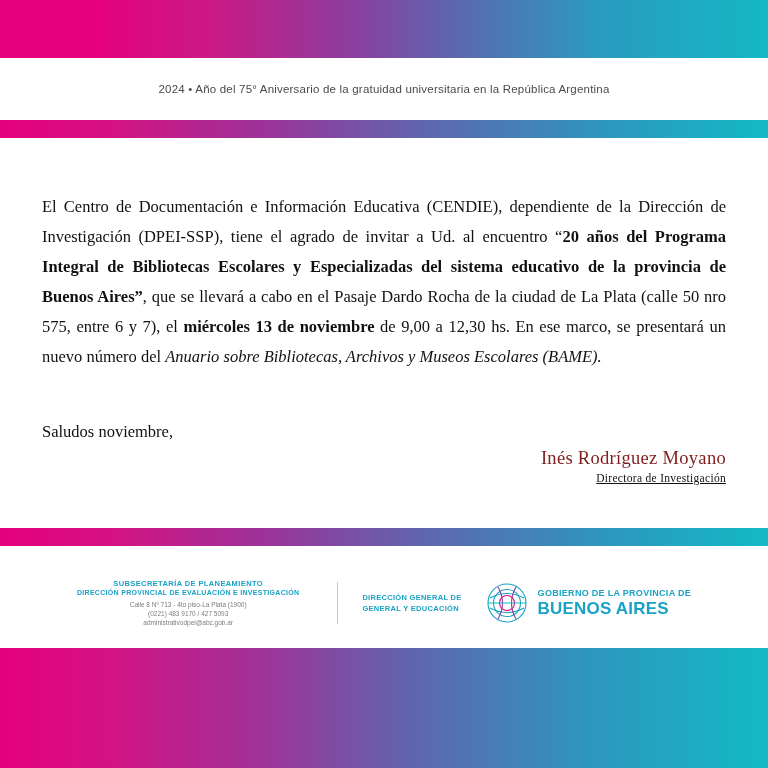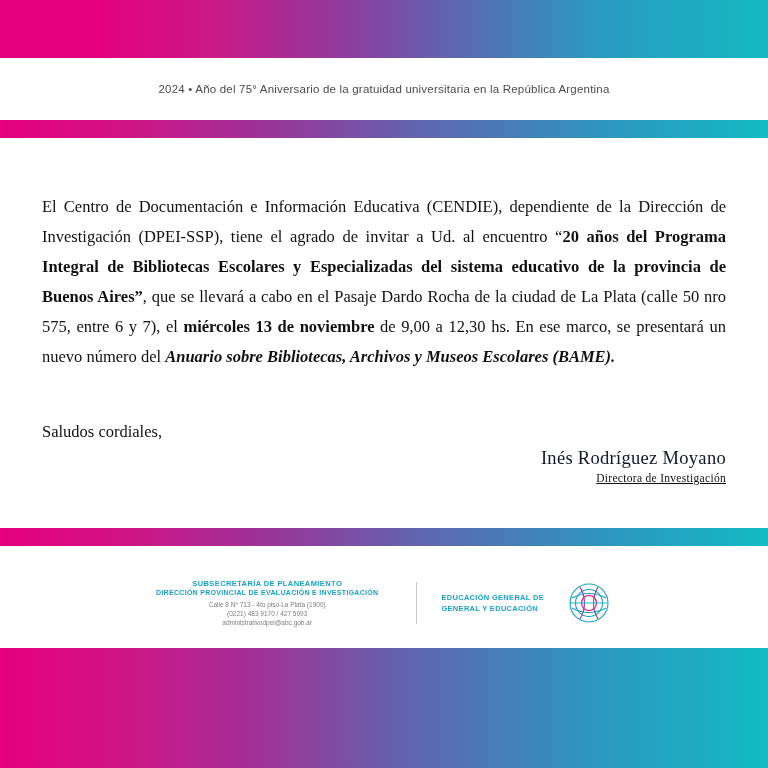--- a/index.html
+++ b/index.html
@@ -86,39 +86,39 @@
   }
   .para {
     font-size: 16.5px;
     line-height: 30px;
     color: #111111;
     text-align: justify;
     text-justify: inter-word;
     margin: 0;
   }
   .bold { font-weight: bold; }
-  .bolditalic { font-weight: bold; font-style: italic; margin-top: 8px; }
+  .bolditalic { font-weight: normal; font-style: italic; margin-top: 8px; }
 
   .salutation {
     position: absolute;
     left: 42px;
     top: 422px;
     font-size: 16.5px;
     color: #111111;
   }
 
   .signature {
     position: absolute;
     right: 42px;
     top: 448px;
     text-align: right;
   }
   .sign-name {
     font-size: 18.5px;
-    color: #0f172a;
+    color: #7f1d1d;
     letter-spacing: 0.3px;
   }
   .sign-role {
     font-size: 11.5px;
     color: #111111;
     margin-top: 3px;
     letter-spacing: 0.3px;
     text-decoration: underline;
   }
 
@@ -208,21 +208,21 @@
   <div class="header-band">
     <div class="header-slogan">2024 • Año del 75° Aniversario de la gratuidad universitaria en la República Argentina</div>
   </div>
 
   <div class="bar-second"></div>
 
   <div class="letter">
     <p class="para"><span>El Centro de Documentación e Información Educativa (CENDIE), dependiente de la Dirección de Investigación (DPEI-SSP),  tiene el agrado de invitar a Ud. al encuentro “</span><span class="bold">20 años del Programa Integral de Bibliotecas Escolares y Especializadas del sistema educativo de la provincia de Buenos Aires”</span><span>, que se llevará a cabo en el Pasaje Dardo Rocha de la ciudad de La Plata (calle 50 nro 575, entre 6 y 7), el </span><span class="bold">miércoles 13 de noviembre</span><span> de 9,00 a 12,30 hs. En ese marco, se presentará un nuevo número del </span><span class="bolditalic">Anuario sobre Bibliotecas, Archivos y Museos Escolares (BAME).</span></p>
   </div>
 
-  <div class="salutation">Saludos cordiales,</div>
+  <div class="salutation">Saludos noviembre,</div>
 
   <div class="signature">
     <div class="sign-name">Inés Rodríguez Moyano</div>
     <div class="sign-role">Directora  de  Investigación</div>
   </div>
 
   <div class="bar-third"></div>
 
   <div class="footer-inner">
 
@@ -232,38 +232,42 @@
       <div class="foot-addr">
         <div>Calle 8 Nº 713 - 4to piso-La Plata (1900)</div>
         <div>(0221) 483 9170 / 427 5093</div>
         <div>administrativodpei@abc.gob.ar</div>
       </div>
     </div>
 
     <div class="foot-div"></div>
 
     <div class="foot-block-2">
-      <div>EDUCACIÓN GENERAL DE</div>
+      <div>DIRECCIÓN GENERAL DE</div>
       <div>GENERAL Y EDUCACIÓN</div>
     </div>
 
     <div class="foot-block-3">
       <div class="gov-mark">
         <svg width="46" height="46" viewBox="0 0 46 46" aria-hidden="true">
           <g fill="none" stroke="#1aa2c4" stroke-width="1.1">
             <circle cx="23" cy="23" r="19"></circle>
             <circle cx="23" cy="23" r="13.5"></circle>
             <circle cx="23" cy="23" r="7.5" stroke="#e6007e"></circle>
             <path d="M6 18 q17 -9 34 0"></path>
             <path d="M6 28 q17 9 34 0"></path>
             <path d="M14 7 q9 16 0 32" stroke="#8e3c9d"></path>
             <path d="M32 7 q-9 16 0 32" stroke="#8e3c9d"></path>
             <path d="M4 23 h38" stroke="#12bac5"></path>
           </g>
         </svg>
       </div>
+      <div class="gov-text">
+        <div class="gov-t1">GOBIERNO DE LA PROVINCIA DE</div>
+        <div class="gov-t2">BUENOS AIRES</div>
+      </div>
     </div>
 
   </div>
 
   <div class="bar-bottom"></div>
 
 </div>
 
 </body></html>

